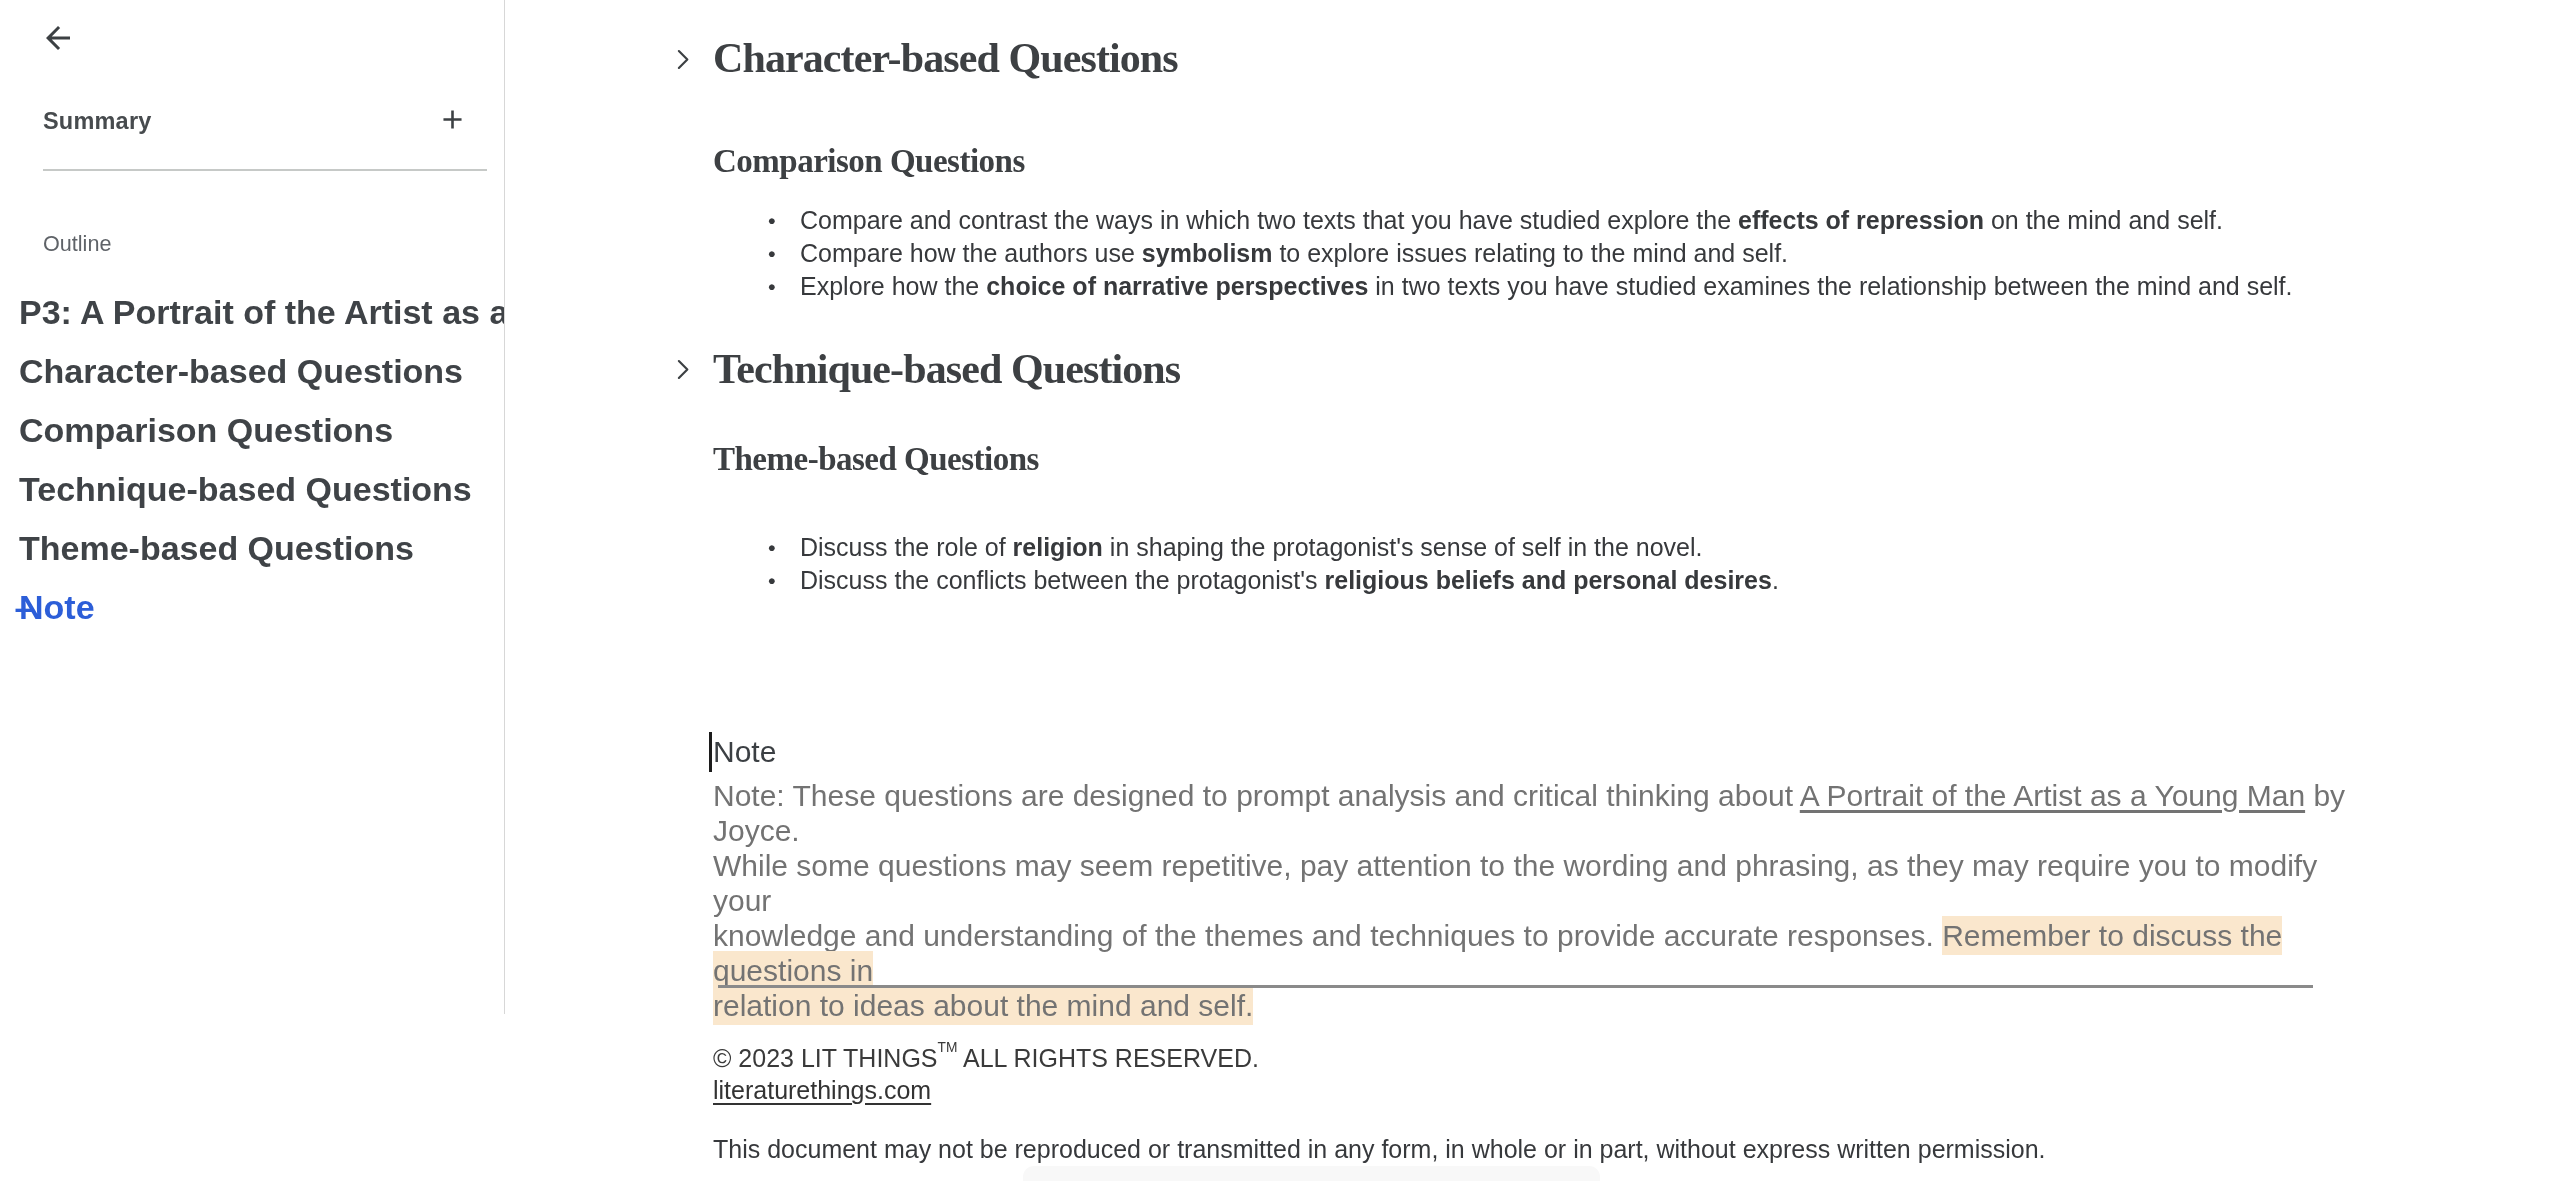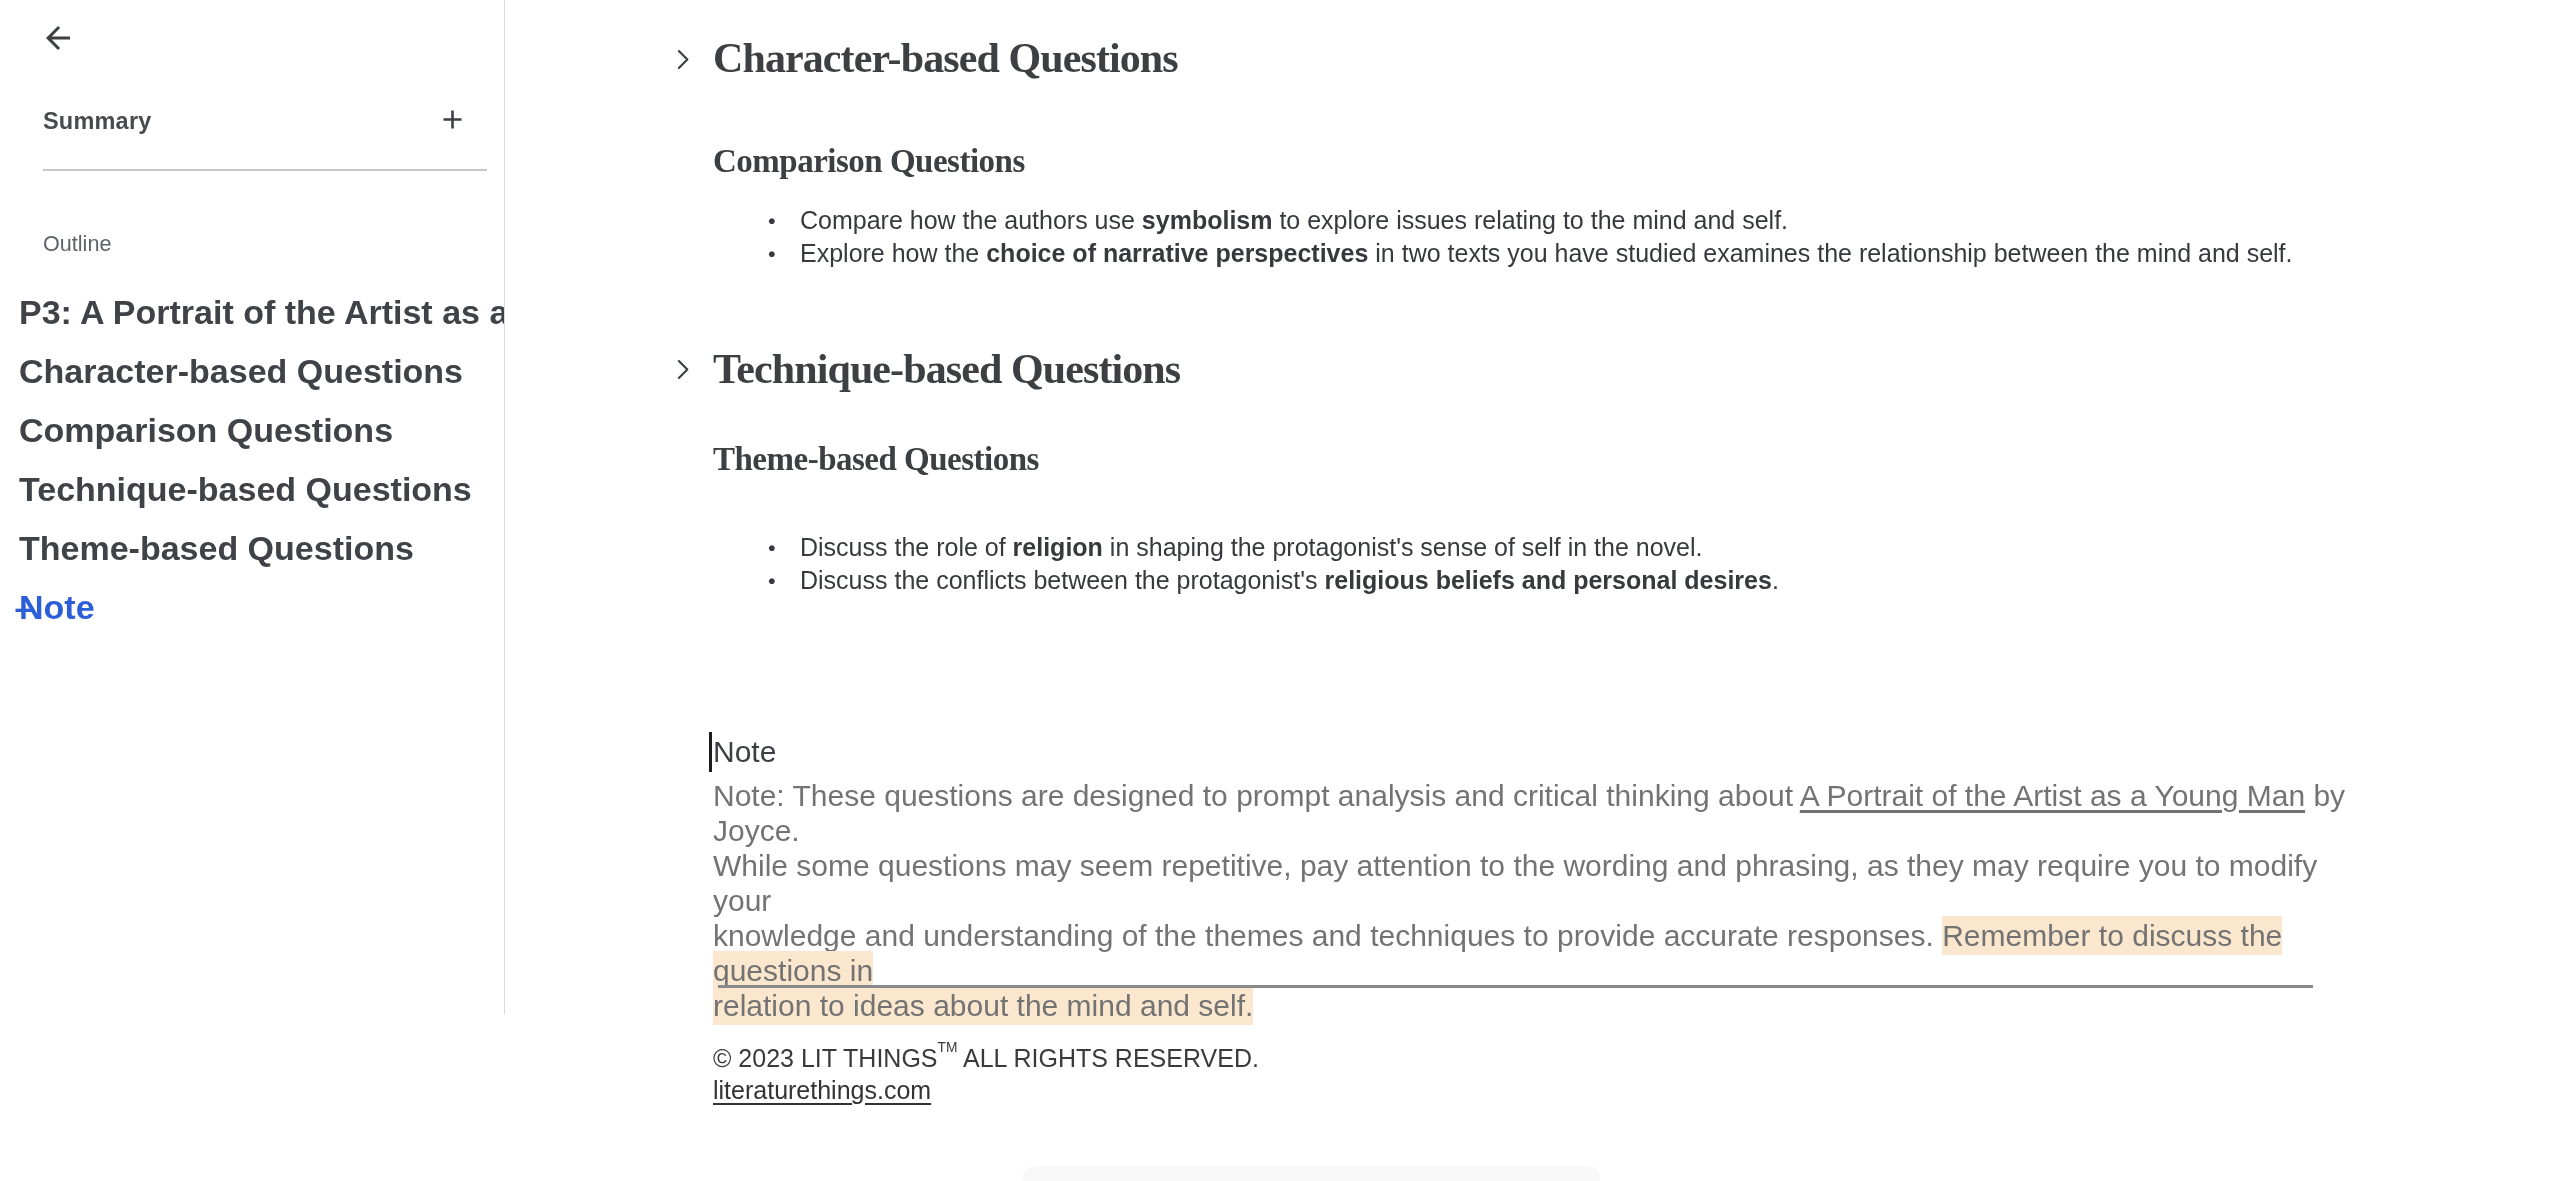--- a/index.html
+++ b/index.html
@@ -204,20 +204,21 @@
       <svg width="29" height="29" viewBox="0 0 24 24" aria-hidden="true">
         <path d="M9 5l7 7-7 7" fill="none" stroke="currentColor" stroke-width="1.8" stroke-linecap="round" stroke-linejoin="round"></path>
       </svg>
     </span>
   </button>
   <h1 class="h1" id="h1-character">Character-based Questions</h1>
 
   <h2 class="h2" id="h2-comparison">Comparison Questions</h2>
 
   <ul class="bullets" id="bullets-comparison">
+    <li><span>Compare and contrast the ways in which two texts that you have studied explore the </span><span class="b">effects of repression</span><span> on the mind and self.</span></li>
     <li><span>Compare how the authors use </span><span class="b">symbolism</span><span> to explore issues relating to the mind and self.</span></li>
     <li><span>Explore how the </span><span class="b">choice of narrative perspectives</span><span> in two texts you have studied examines the relationship between the mind and self.</span></li>
   </ul>
 
   <button class="collapse-btn" id="collapse-technique">
     <span>
       <svg width="29" height="29" viewBox="0 0 24 24" aria-hidden="true">
         <path d="M9 5l7 7-7 7" fill="none" stroke="currentColor" stroke-width="1.8" stroke-linecap="round" stroke-linejoin="round"></path>
       </svg>
     </span>
@@ -233,16 +234,17 @@
 
   <div class="caret"></div>
   <h3 class="note-heading">Note</h3>
 
   <p class="note-para"><span>Note: These questions are designed to prompt analysis and critical thinking about </span><span class="u">A Portrait of the Artist as a Young Man</span><span> by Joyce.</span><br><span>While some questions may seem repetitive, pay attention to the wording and phrasing, as they may require you to modify your</span><br><span>knowledge and understanding of the themes and techniques to provide accurate responses. </span><span class="hl">Remember to discuss the questions in</span><br><span class="hl">relation to ideas about the mind and self.</span></p>
 
   <div class="doc-hr"></div>
 
   <p class="footer-copy"><span>© 2023 LIT THINGS</span><sup>TM</sup><span> ALL RIGHTS RESERVED.</span></p>
   <a class="footer-link">literaturethings.com</a>
+  <p class="footer-disclaimer">This document may not be reproduced or transmitted in any form, in whole or in part, without express written permission.</p>
 
   <div class="bottom-blob"></div>
 </main>
 
 
 </body></html>

